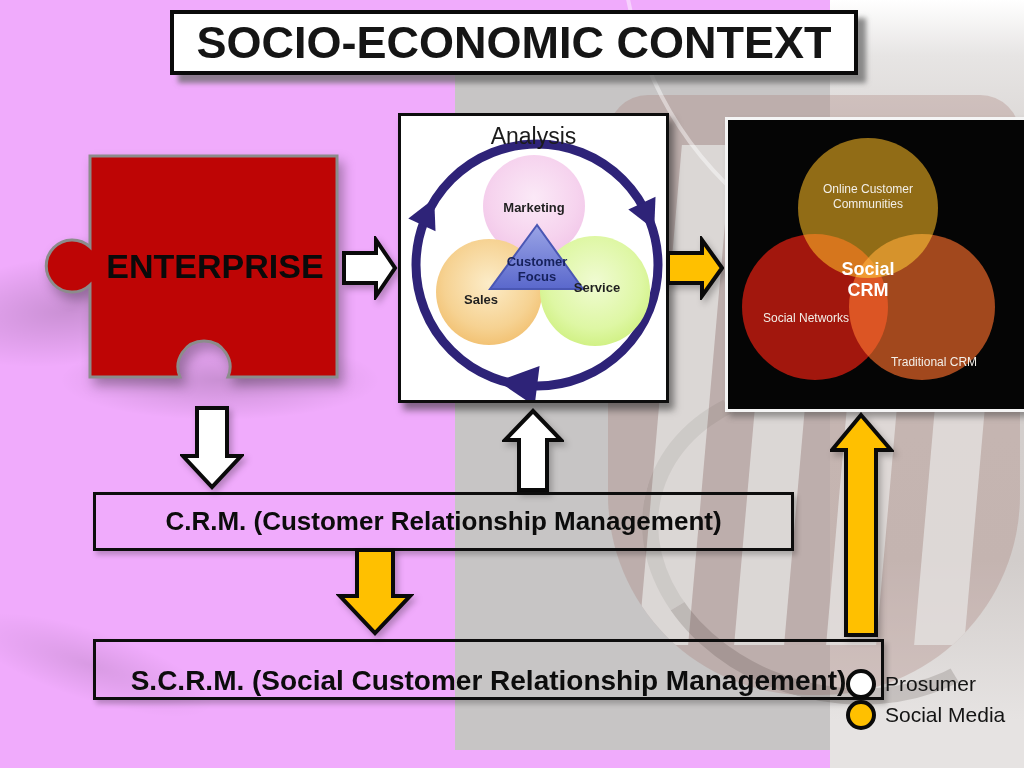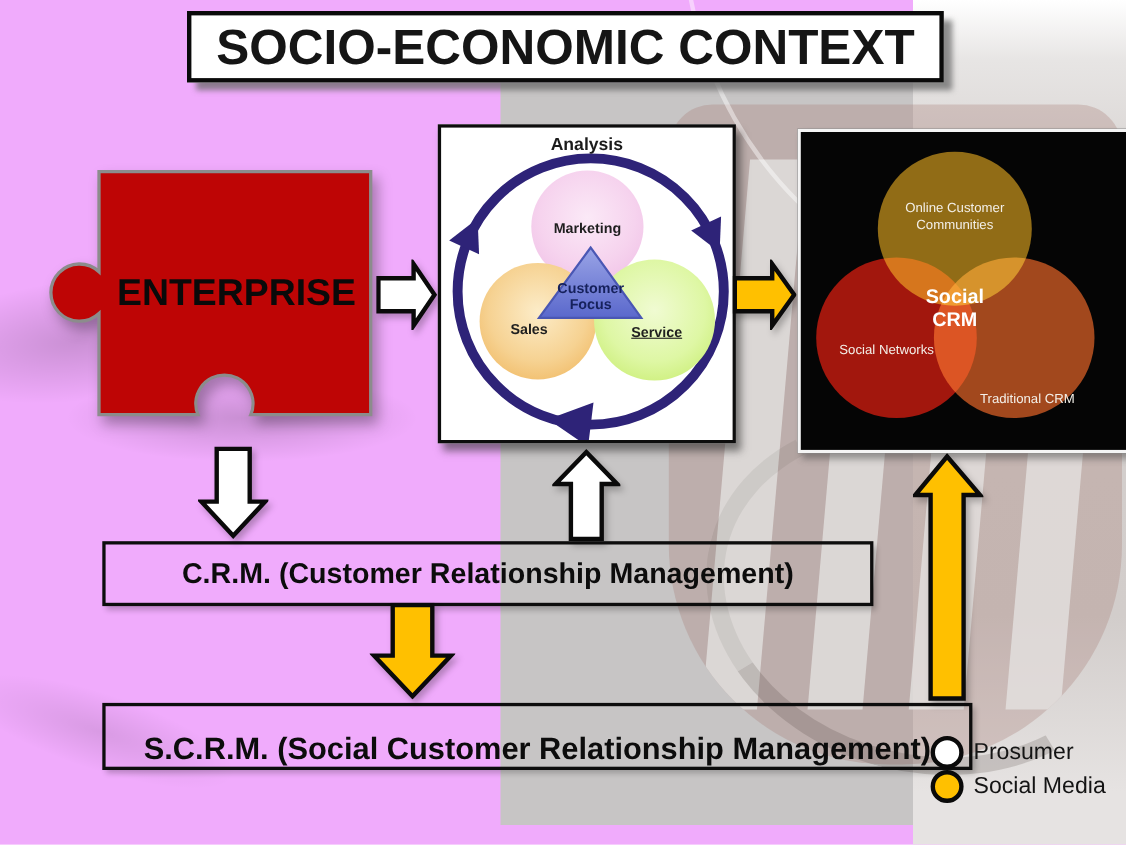--- a/index.html
+++ b/index.html
@@ -32,34 +32,34 @@
 
   
   .puzzle-svg{position:absolute;left:42px;top:154px;filter:drop-shadow(5px 7px 6px rgba(0,0,0,0.30));}
   .enterprise-label{position:absolute;left:95px;top:247px;width:240px;text-align:center;
     font-size:34px;font-weight:bold;color:#0a0a0a;}
 
   
   .analysis-box{position:absolute;left:398px;top:113px;width:265px;height:284px;background:#ffffff;
     border:3px solid #0d0d0d;box-shadow:5px 7px 7px rgba(40,40,40,0.55);}
   .analysis-title{position:absolute;left:0;top:7px;width:100%;text-align:center;
-    font-size:16px;font-weight:bold;color:#1b1b1b;}
+    font-size:23px;font-weight:normal;color:#1b1b1b;}
   .cycle-svg{position:absolute;left:0;top:0;}
   .vcirc{position:absolute;border-radius:50%;}
   .c-marketing{left:82px;top:39px;width:102px;height:102px;
     background:radial-gradient(circle at 50% 42%,#fbe9f7 0%,#f6d3ee 55%,#eebbe4 100%);}
   .c-sales{left:35px;top:123px;width:106px;height:106px;
     background:radial-gradient(circle at 50% 42%,#fcecc8 0%,#f6d292 55%,#eeb052 100%);}
   .c-service{left:139px;top:120px;width:110px;height:110px;
     background:radial-gradient(circle at 50% 42%,#f0fbd2 0%,#def7a4 55%,#c2ea62 100%);}
   .tri-svg{position:absolute;left:0;top:0;}
   .lab{position:absolute;text-align:center;font-weight:bold;color:#1f1f1f;font-size:13px;}
   .lab-marketing{left:73px;top:84px;width:120px;}
   .lab-sales{left:38px;top:176px;width:84px;}
-  .lab-service{left:154px;top:178px;width:84px;text-decoration:underline;}
+  .lab-service{left:154px;top:164px;width:84px;}
   .lab-focus{left:86px;top:138px;width:100px;color:#16215c;line-height:15px;}
 
   
   .venn-box{position:absolute;left:725px;top:117px;width:283px;height:289px;background:#050505;
     border:3px solid #f5f5f5;box-shadow:4px 5px 6px rgba(60,60,60,0.45);overflow:hidden;padding-left:32px;}
   .venn-circle{position:absolute;border-radius:50%;mix-blend-mode:screen;}
   .venn-top{left:70px;top:18px;width:140px;height:140px;background:#8f6911;}
   .venn-left{left:14px;top:114px;width:146px;height:146px;background:#a01208;}
   .venn-right{left:121px;top:114px;width:146px;height:146px;background:#a04418;}
   .venn-lab{position:absolute;text-align:center;color:#f3efe8;font-size:12px;line-height:15px;}

